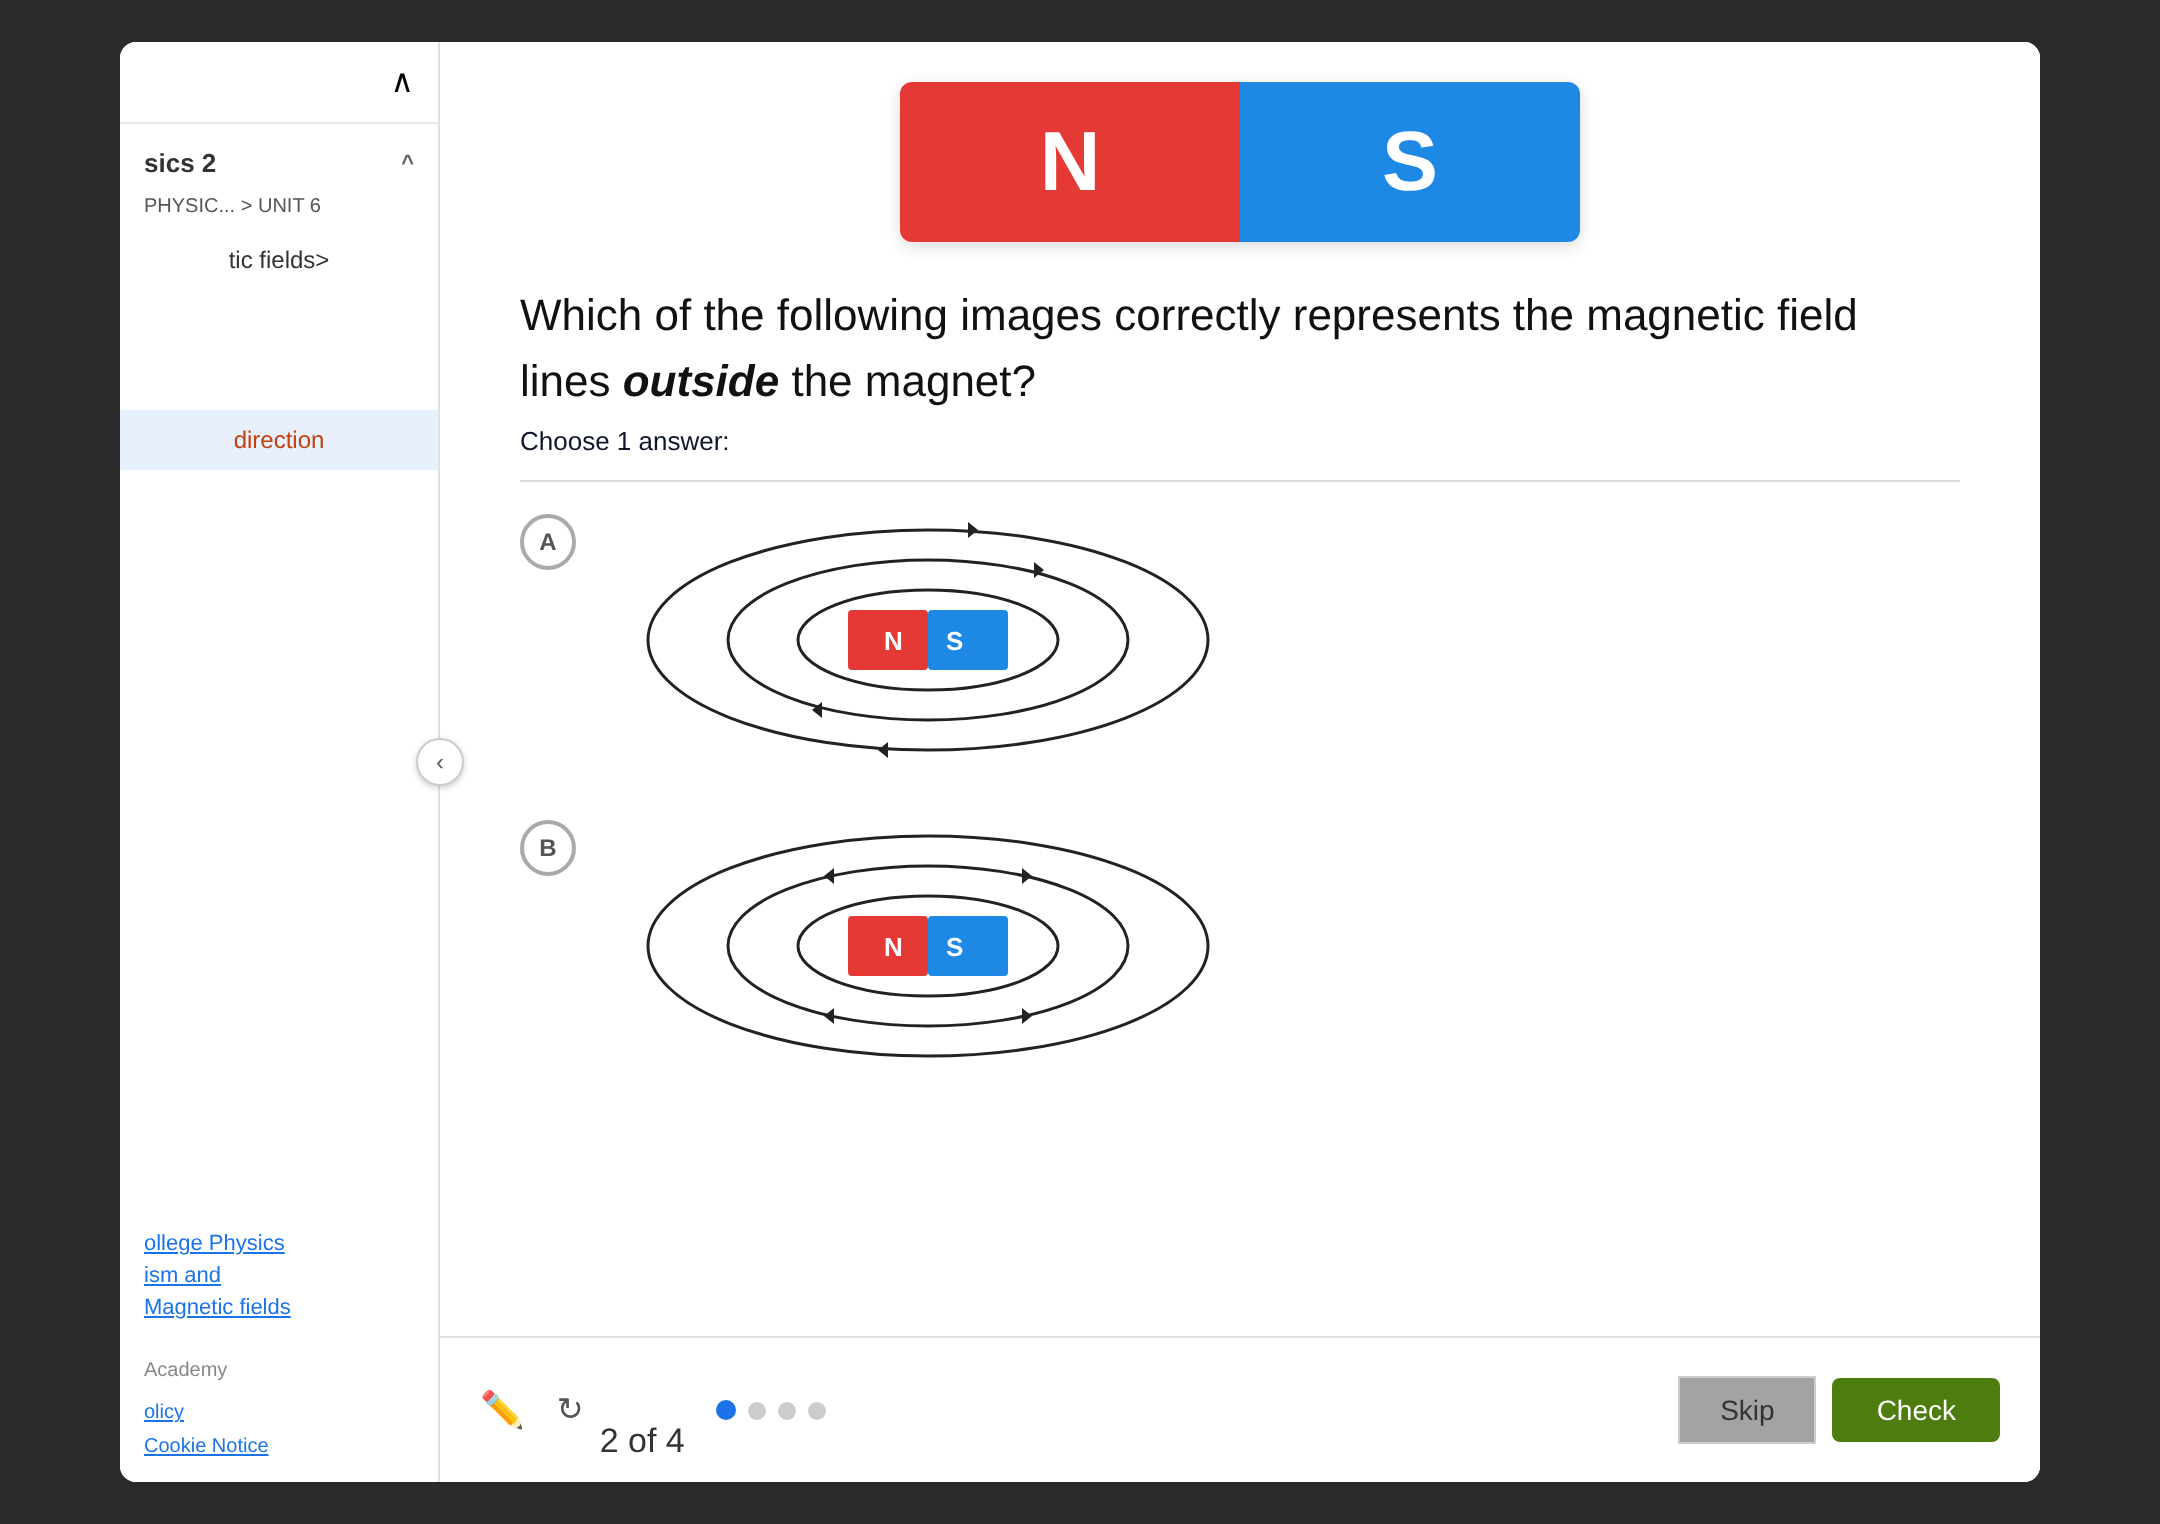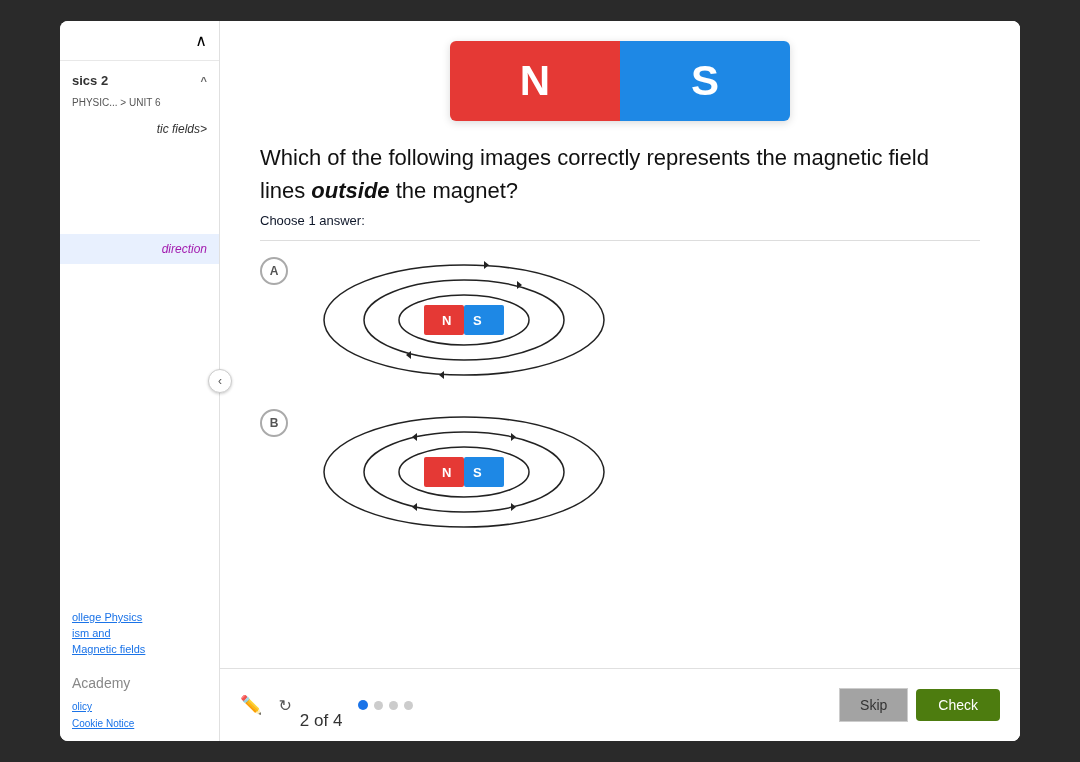--- a/index.html
+++ b/index.html
@@ -61,29 +61,27 @@
     }
     .sidebar-breadcrumb span {
       color: #555;
     }
     .sidebar-nav-item {
       padding: 8px 12px;
       font-size: 12px;
       color: #333;
       display: flex;
       align-items: center;
-      justify-content: flex-end;
-      cursor: pointer;
-      font-style: italic;
+      justify-content: center;
+      cursor: pointer;
     }
     .sidebar-nav-item.active {
       background: #e8f0fe;
-      color: #a21caf;
+      color: #c2410c;
       font-weight: 500;
-      margin-top: 30px;
     }
     .sidebar-collapse-btn {
       position: absolute;
       left: 148px;
       top: 50%;
       transform: translateY(-50%);
       background: #fff;
       border: 1px solid #ccc;
       border-radius: 50%;
       width: 24px;
@@ -103,21 +101,21 @@
     }
     .sidebar-link {
       font-size: 11px;
       color: #1a73e8;
       display: block;
       margin-bottom: 4px;
       cursor: pointer;
       text-decoration: underline;
     }
     .sidebar-footer {
-      font-size: 14px;
+      font-size: 10px;
       color: #888;
       padding: 4px 12px 8px;
     }
     .sidebar-footer-links {
       font-size: 10px;
       color: #1a73e8;
       padding: 2px 12px 12px;
       display: flex;
       gap: 6px;
       flex-direction: column;

